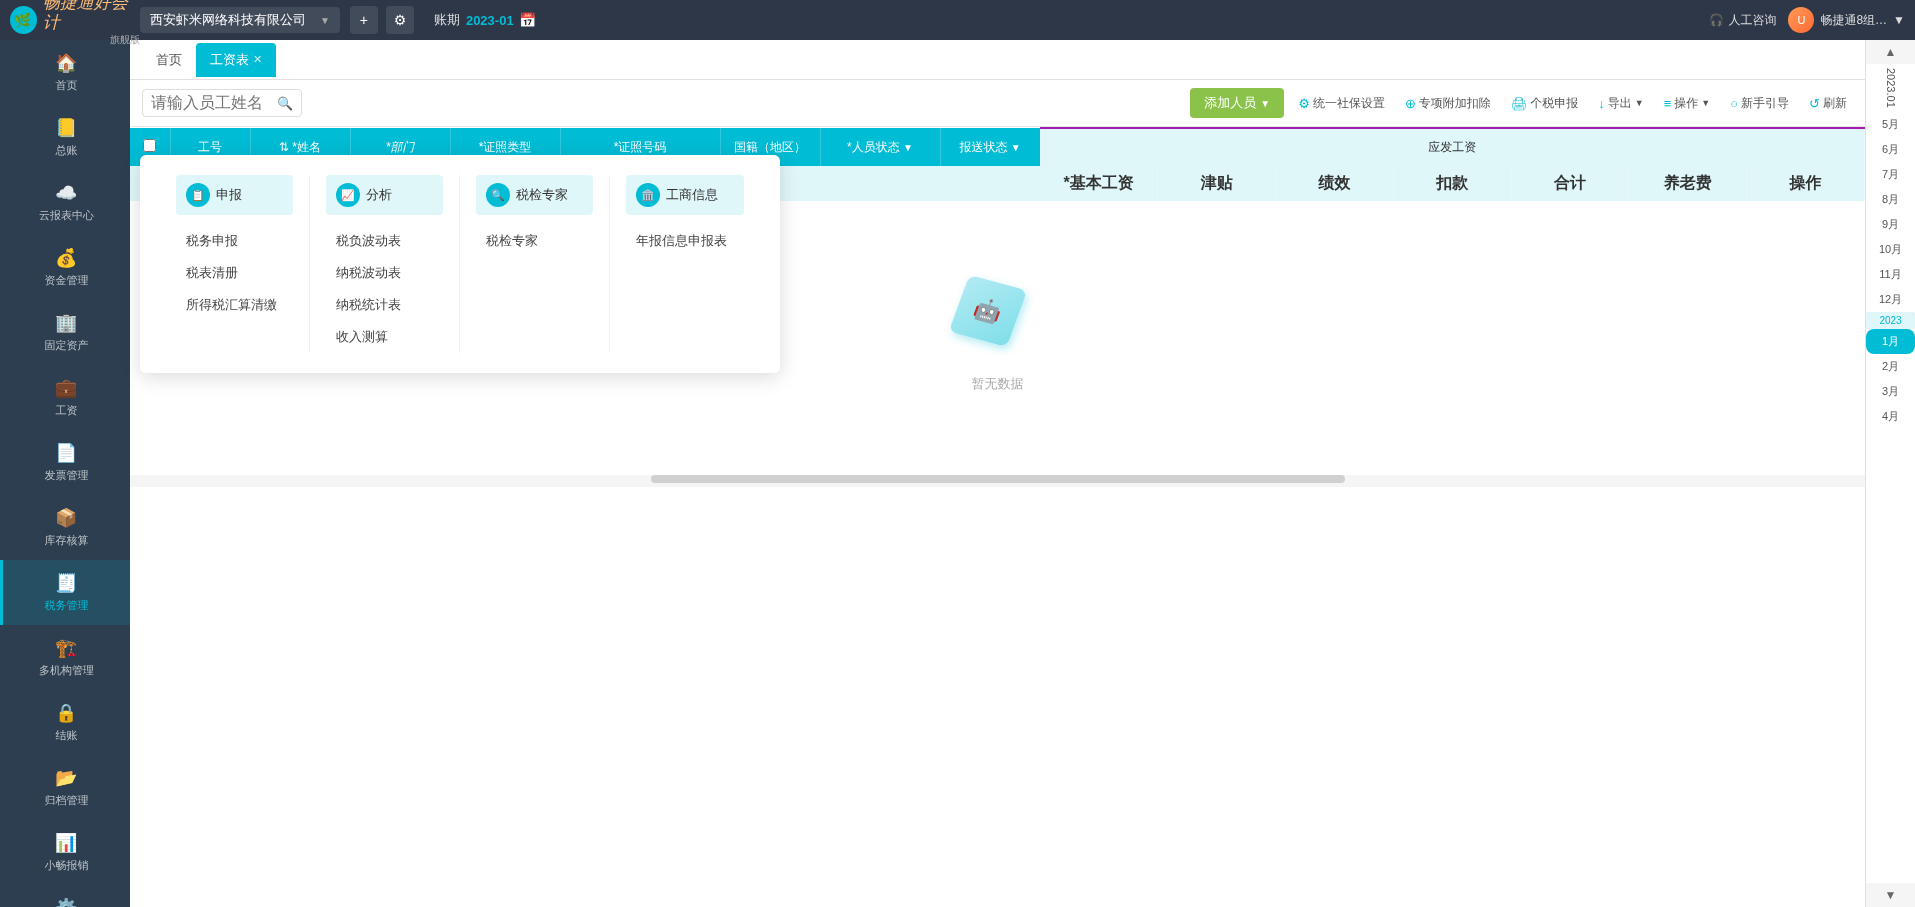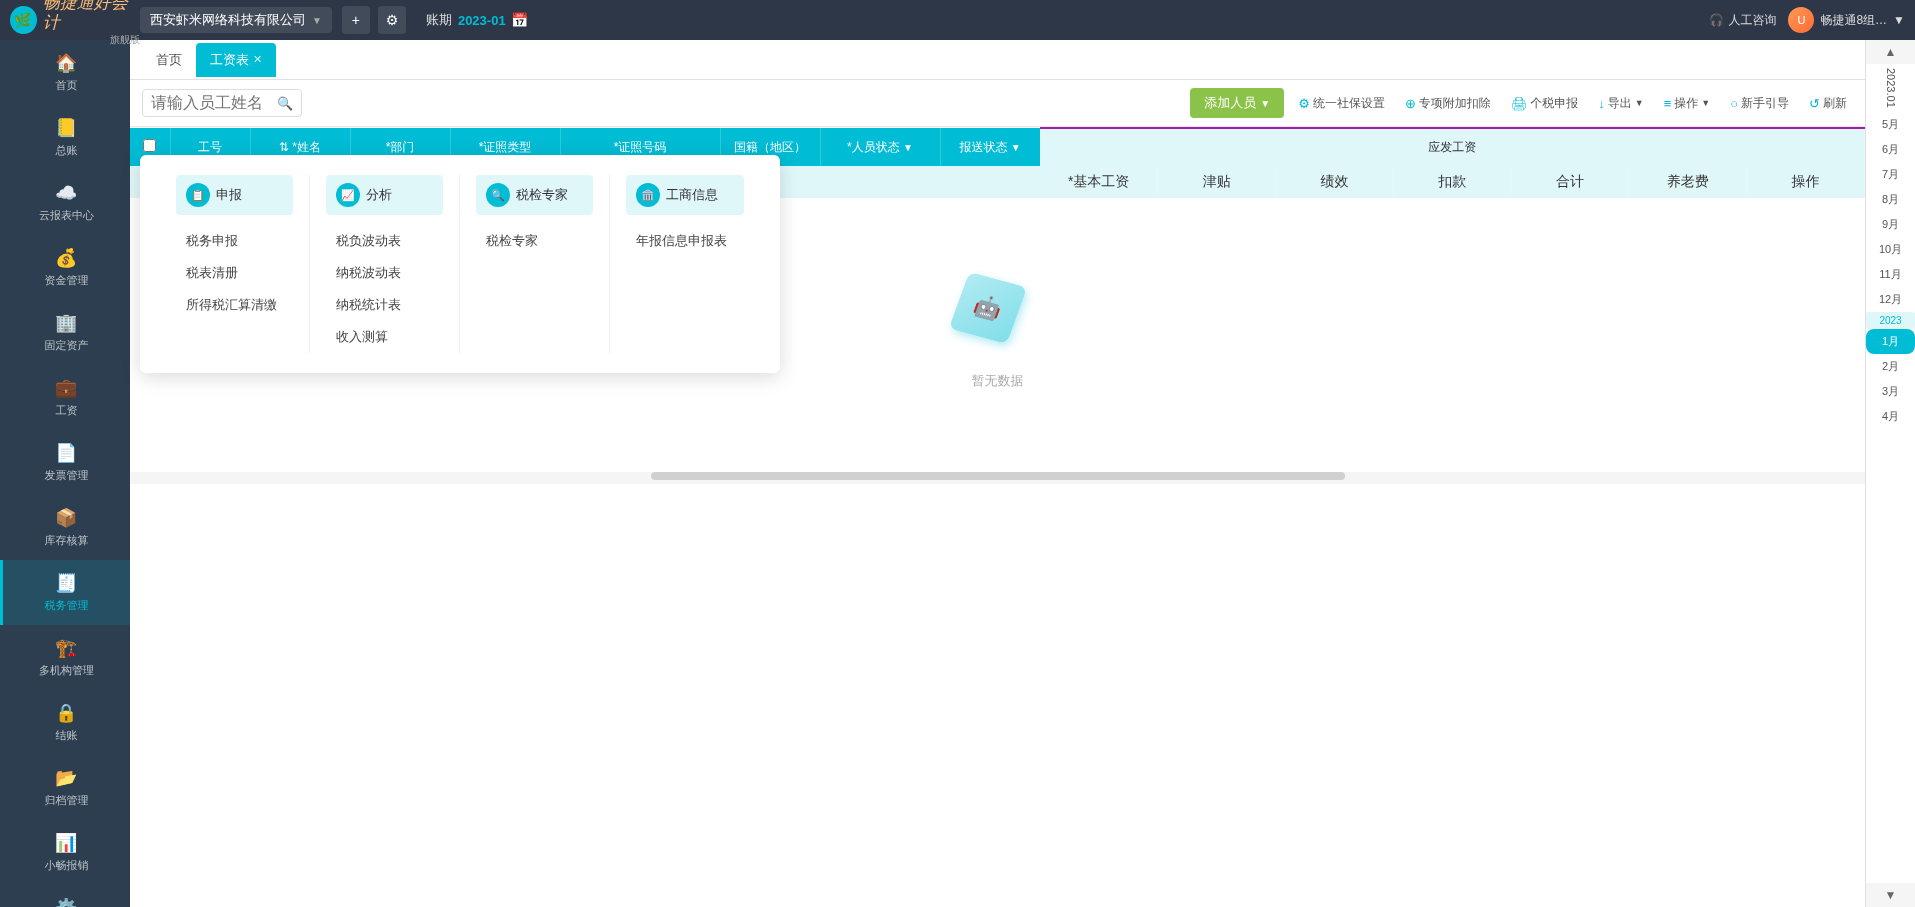--- a/index.html
+++ b/index.html
@@ -26,21 +26,21 @@
       width: 28px; height: 28px;
       background: #00bcd4;
       border-radius: 50%;
       display: flex; align-items: center; justify-content: center;
       font-size: 14px; color: #fff; margin-right: 6px;
     }
     .logo-text { font-size: 17px; color: #fdba74; line-height: 1.2; font-style: italic; }
     .logo-sub { font-size: 10px; color: #aaa; text-align: right; }
 
     .company-selector {
-      display: flex; align-items: center; gap: 6px;
+      display: flex; align-items: center; gap: 14px;
       background: rgba(255,255,255,0.1);
       border-radius: 4px;
       padding: 4px 10px;
       color: #fff;
       font-size: 13px;
       cursor: pointer;
     }
     .company-selector .arrow { font-size: 10px; color: #aaa; }
 
     .header-actions {
@@ -211,22 +211,23 @@
       font-weight: 500;
       font-size: 12px;
       padding: 10px 8px;
       text-align: center;
       border-right: 1px solid rgba(255,255,255,0.2);
       white-space: nowrap;
     }
     .data-table thead tr.sub-header th {
       background: #e0f7fa;
       color: #333;
-      font-size: 14px;
+      font-size: 16px;
       padding: 7px 8px;
+      font-weight: bold;
     }
     .data-table thead .checkbox-col { width: 40px; }
 
     .empty-state {
       display: flex;
       flex-direction: column;
       align-items: center;
       justify-content: center;
       padding: 80px 20px;
       color: #aaa;
@@ -522,21 +523,21 @@
       <table class="data-table">
         <thead>
           <tr>
             <th class="checkbox-col">
               <input type="checkbox" style="">
             </th>
             <th style="width:80px;margin-left:20px;">工号</th>
             <th style="width:100px;">
               <span>⇅</span> *姓名
             </th>
-            <th style="width:100px;">*部门</th>
+            <th style="width:100px;font-style:italic;">*部门</th>
             <th style="width:110px;">*证照类型</th>
             <th style="width:160px;">*证照号码</th>
             <th style="width:100px;">国籍（地区）</th>
             <th style="width:120px;">
               *人员状态 <span style="font-size:10px;">▼</span>
             </th>
             <th style="width:100px;">
               报送状态 <span style="font-size:10px;">▼</span>
             </th>
             <th colspan="7" style="background:#e0f7fa; color:#333; border-top:2px solid #a21caf;">

